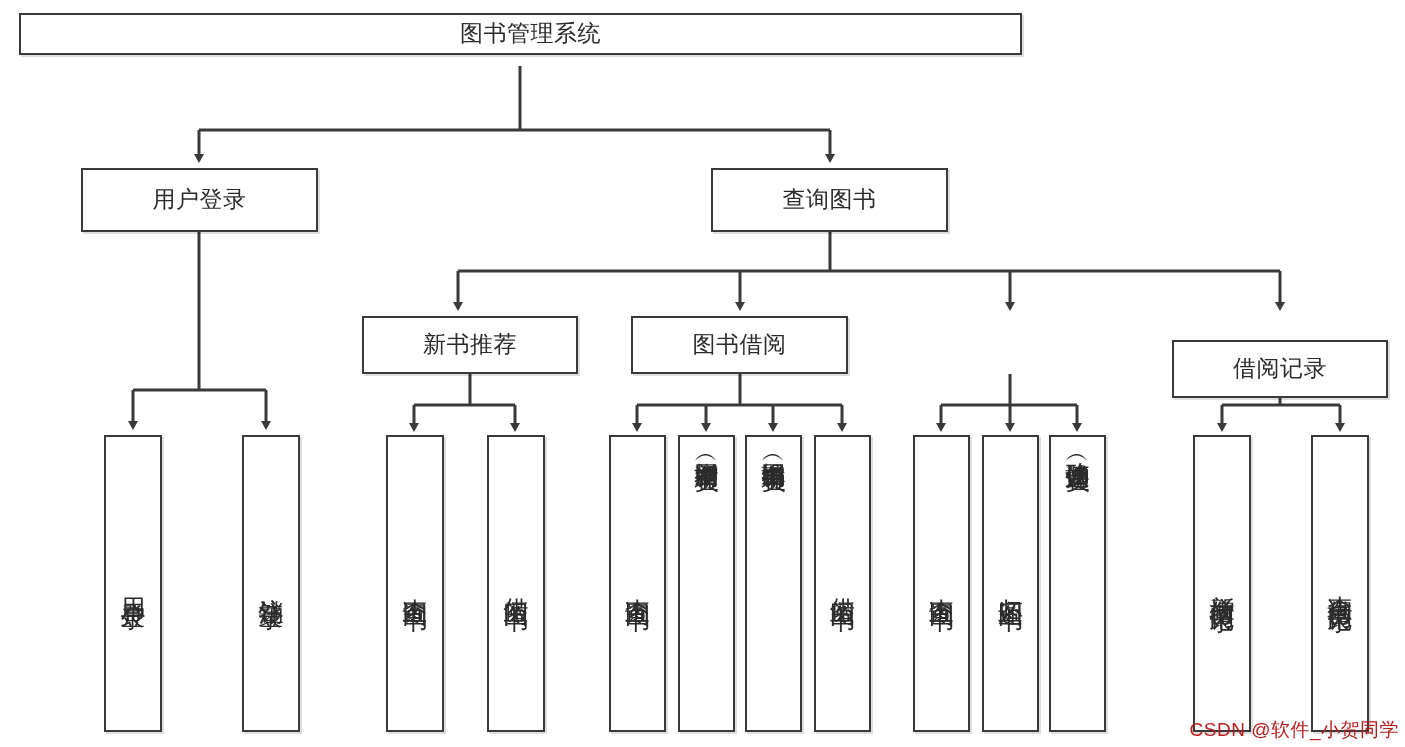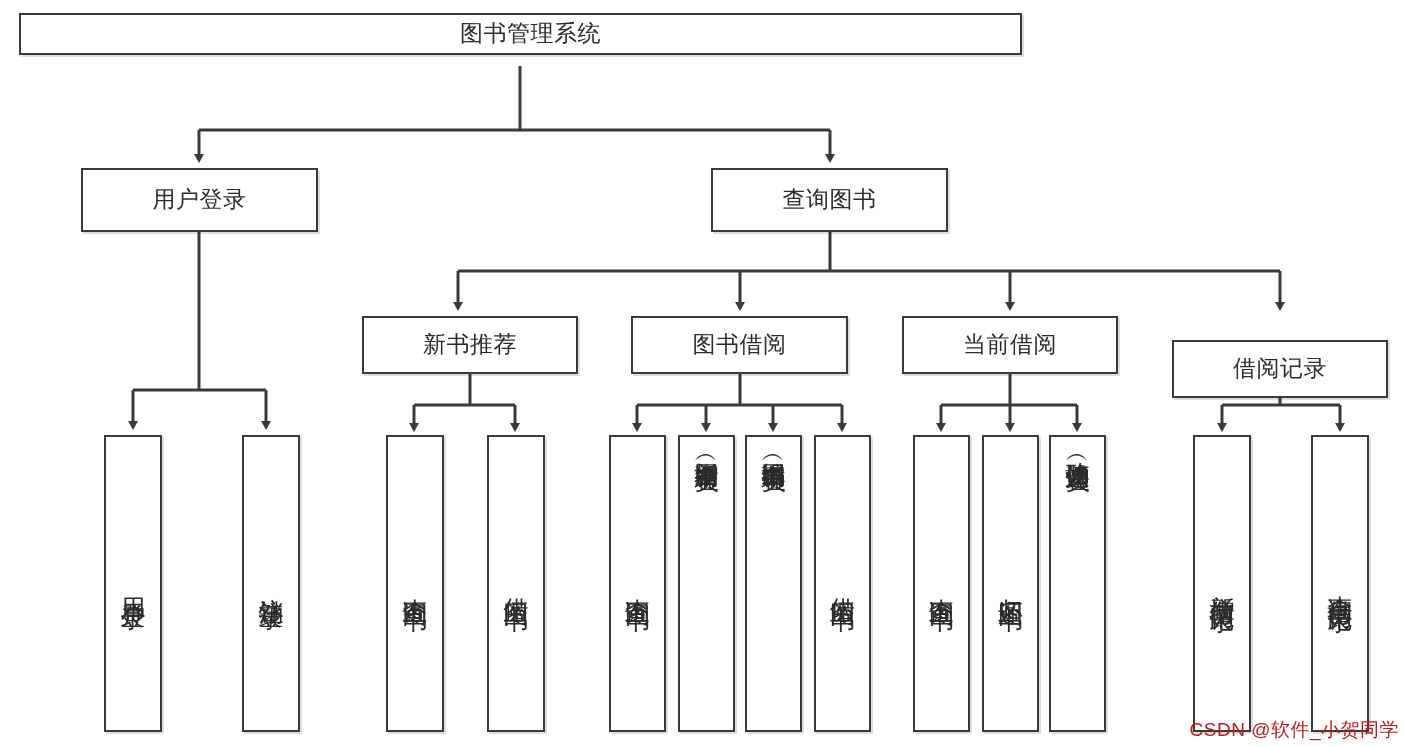--- a/index.html
+++ b/index.html
@@ -144,23 +144,20 @@
   </div>
 
   <div class="node horiz" style="left:631px; top:316px; width:217px; height:58px;">
     <span class="label">图书借阅</span>
   </div>
 
   <div class="node horiz" style="left:362px; top:316px; width:216px; height:58px;">
     <span class="label">新书推荐</span>
   </div>
 
-  <div class="node horiz" style="left:902px; top:316px; width:216px; height:58px;">
-    <span class="label">当前借阅</span>
-  </div>
 
   <div class="node horiz" style="left:1172px; top:316px; width:216px; height:58px;margin-top:24px;">
     <span class="label">借阅记录</span>
   </div>
 
   <div class="node vert centered" style="left:104px; top:435px; width:58px; height:297px;">
     <span class="label">用户登录</span>
   </div>
 
   <div class="node vert centered" style="left:242px; top:435px; width:58px; height:297px;">

